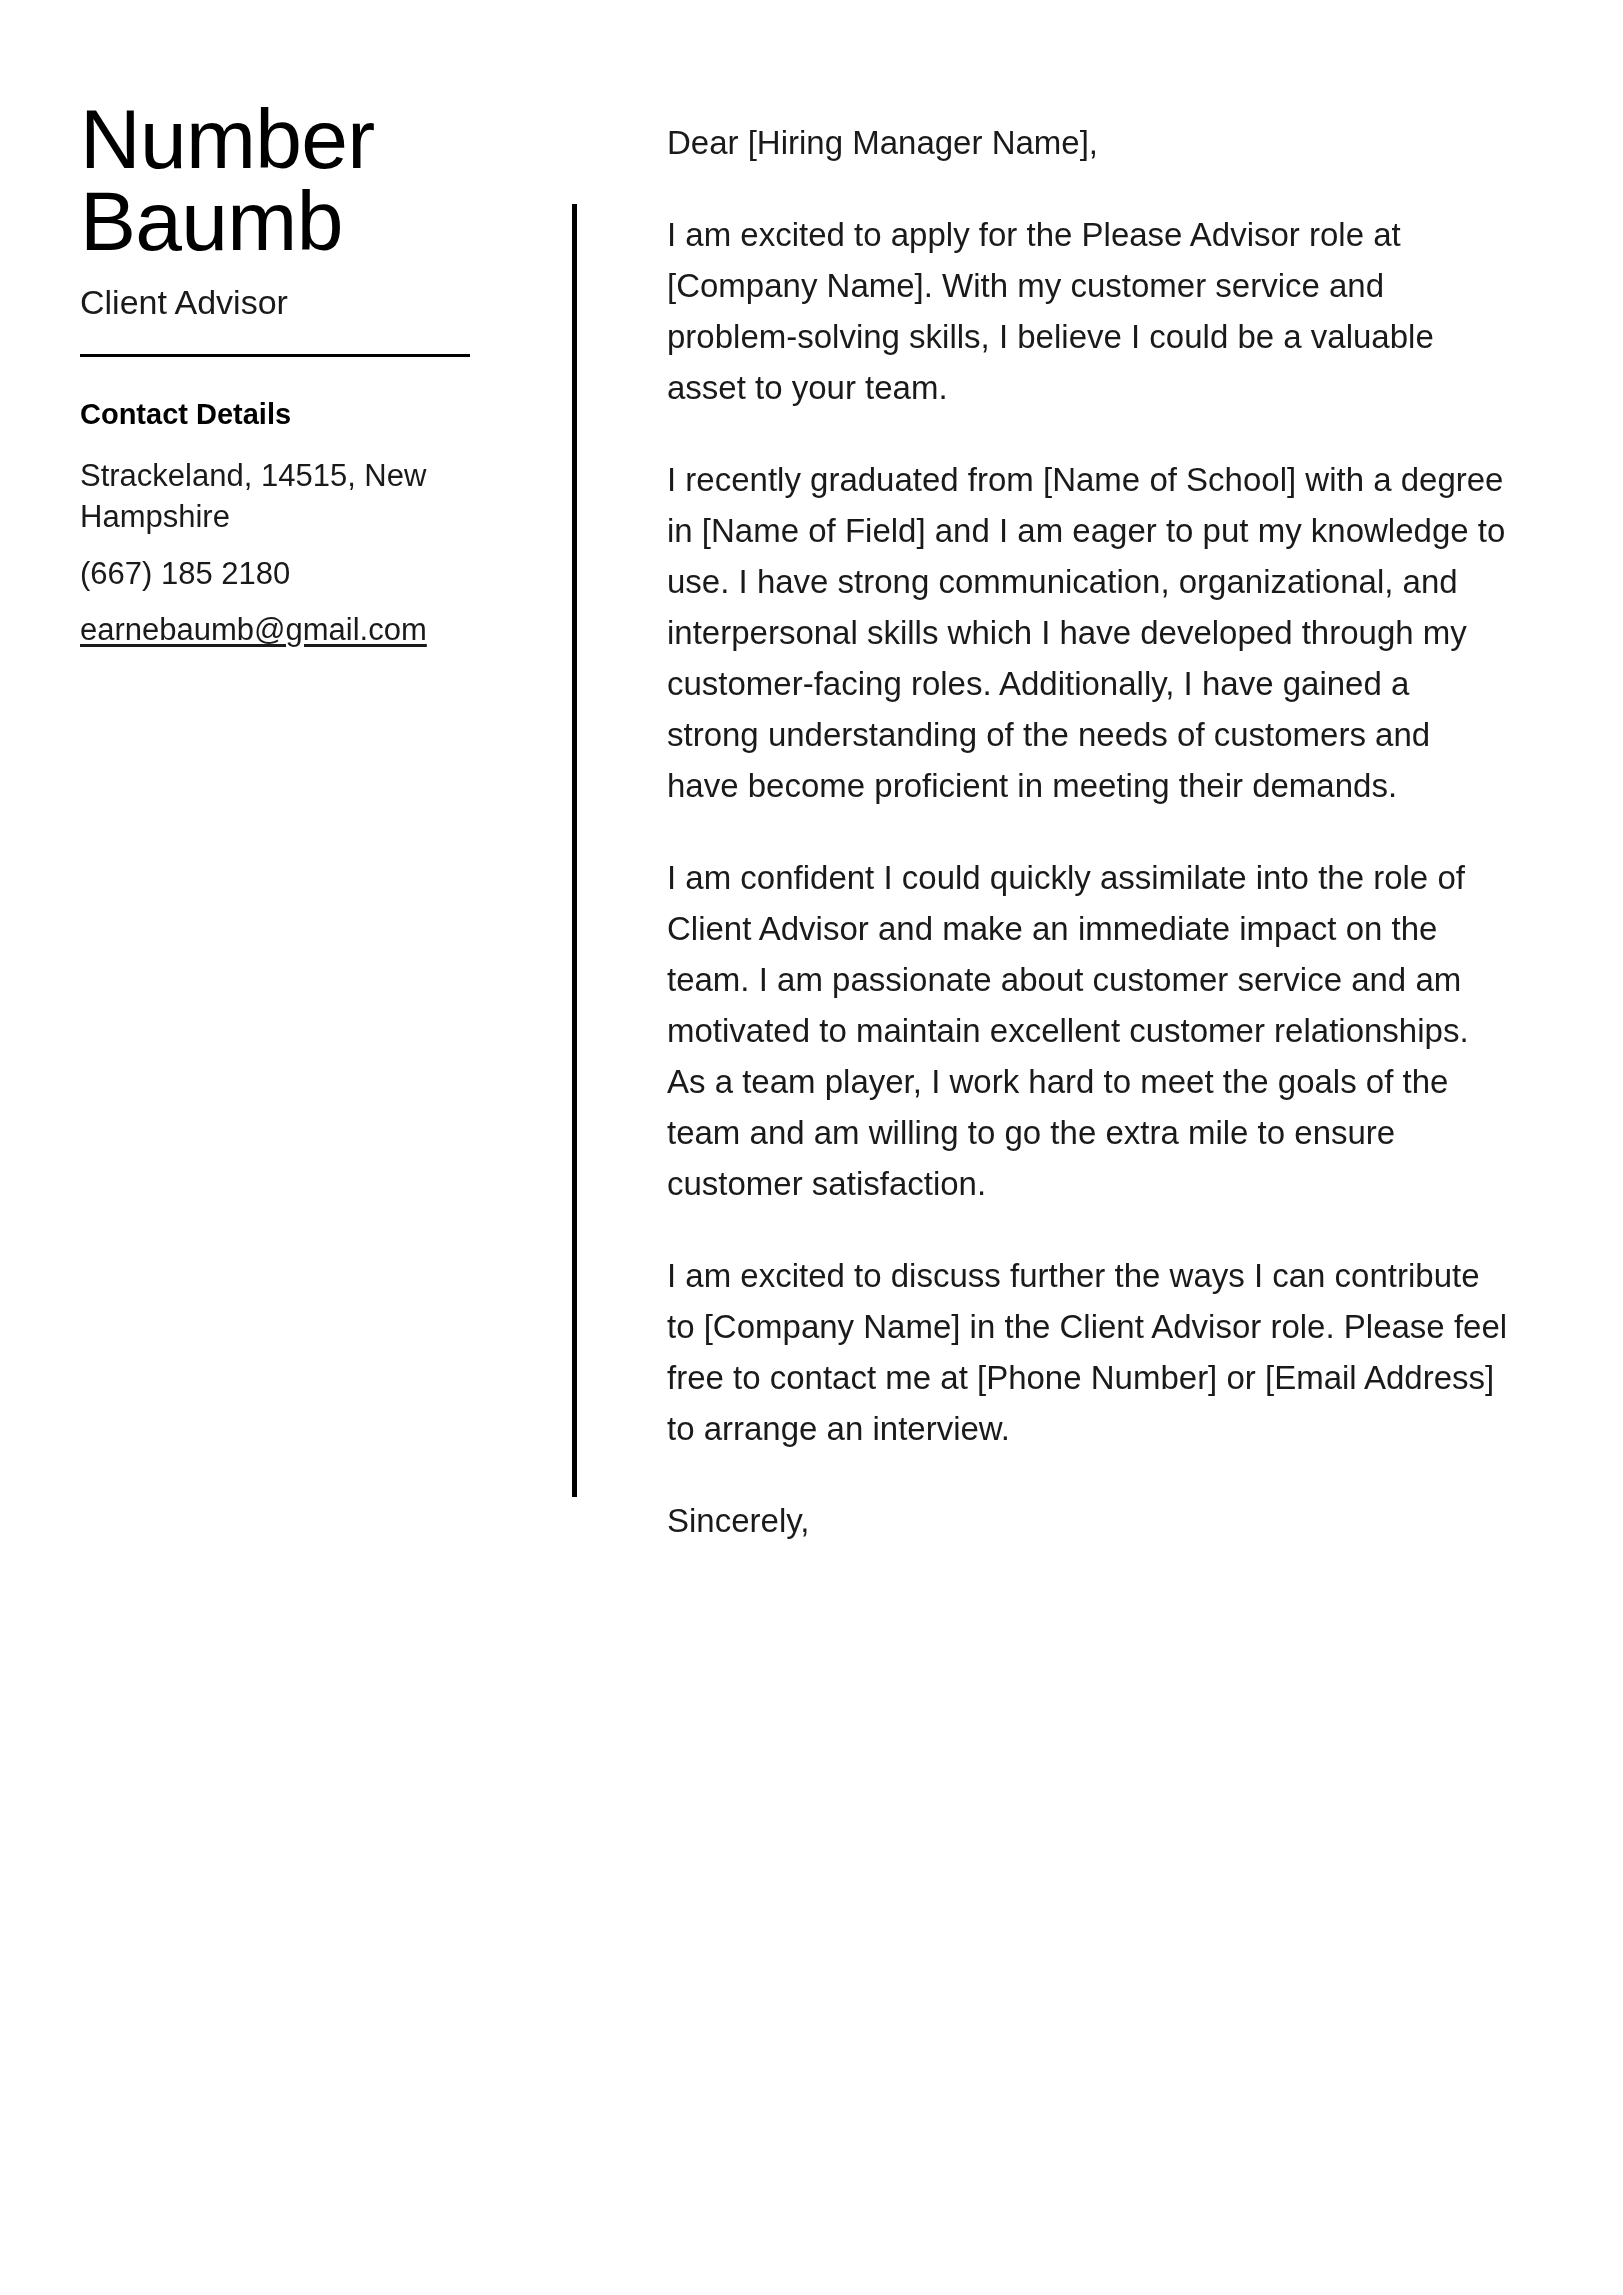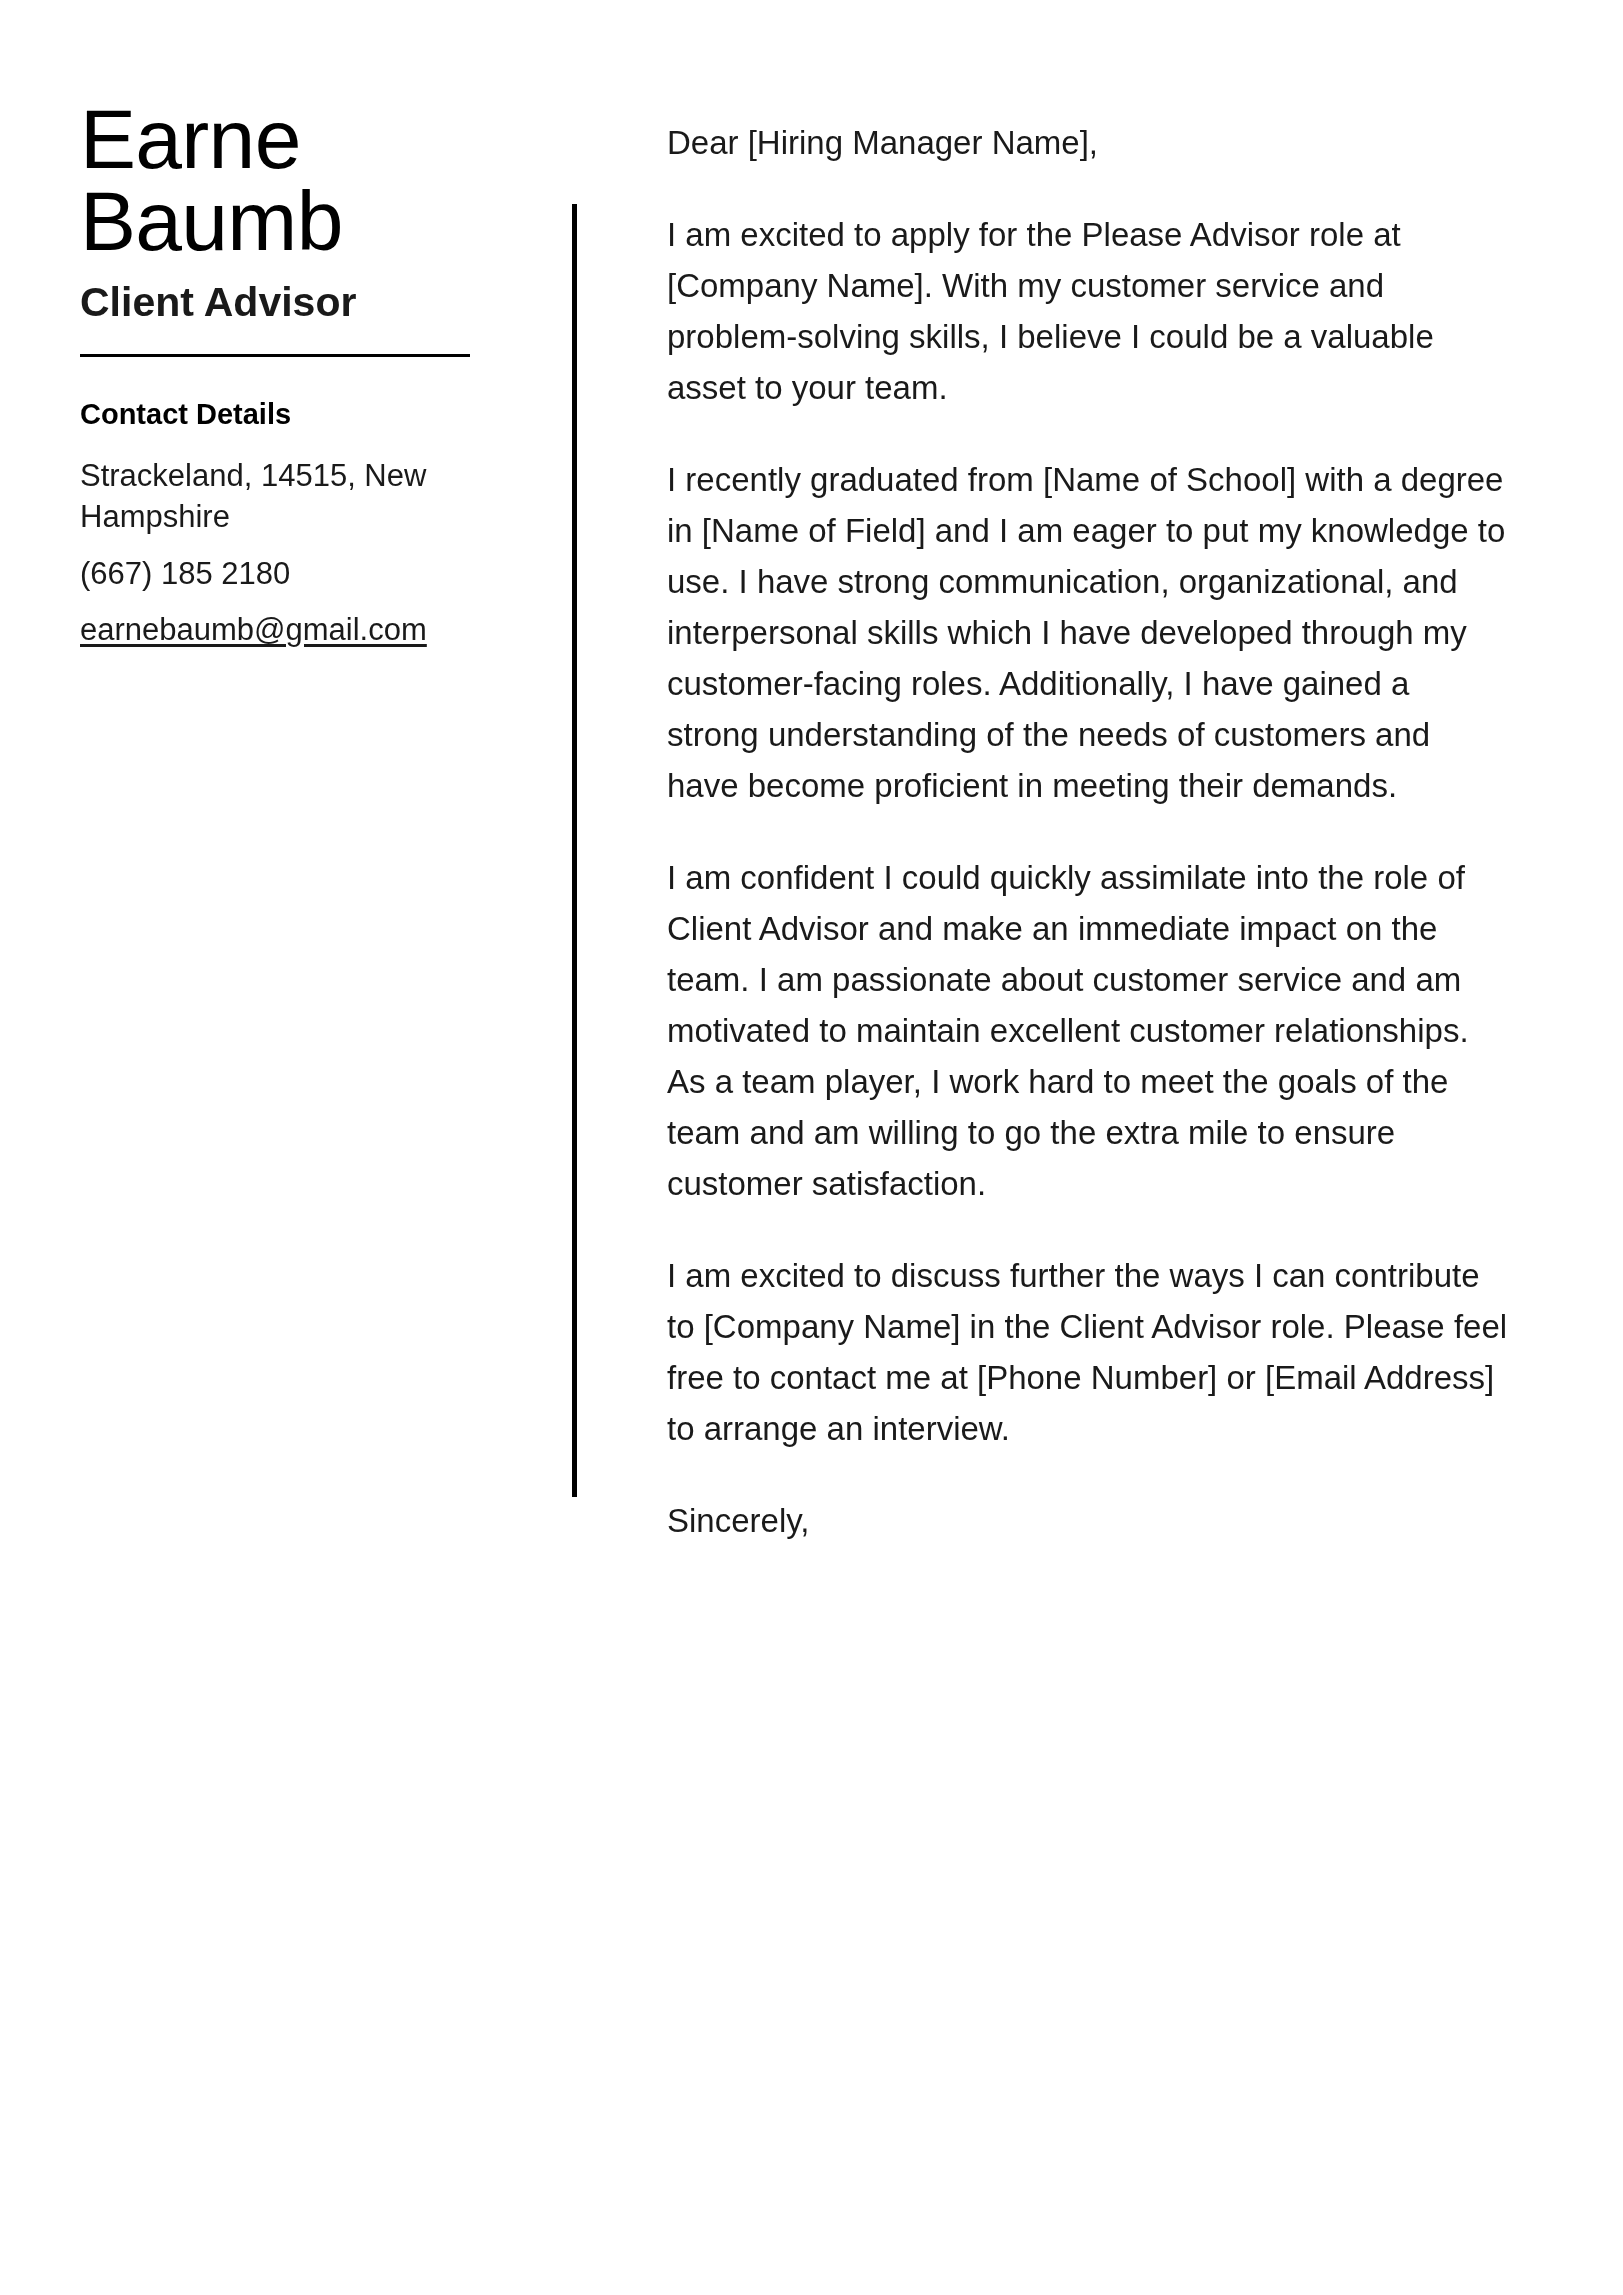--- a/index.html
+++ b/index.html
@@ -44,23 +44,23 @@
     line-height: 82px;
     font-weight: 400;
     letter-spacing: -0.7px;
     color: #000000;
     white-space: nowrap;
   }
 
   .job-title {
     display: block;
     margin-top: 19.6px;
-    font-size: 41px;
+    font-size: 34px;
     line-height: 41px;
-    font-weight: 700;
+    font-weight: 400;
     color: #1a1a1a;
   }
 
   .sidebar-rule {
     margin-top: 31px;
     width: 390px;
     height: 3.3px;
     background: #000000;
   }
 
@@ -130,21 +130,21 @@
   }
 </style>
 </head>
 <body>
 
 <div class="page">
 
   <div class="sidebar">
 
     <div class="name-block">
-      <span class="name-line">Earne</span>
+      <span class="name-line">Number</span>
       <span class="name-line">Baumb</span>
     </div>
 
     <span class="job-title">Client Advisor</span>
 
     <div class="sidebar-rule"></div>
 
     <div class="section-heading">Contact Details</div>
 
     <div class="contact-list">

